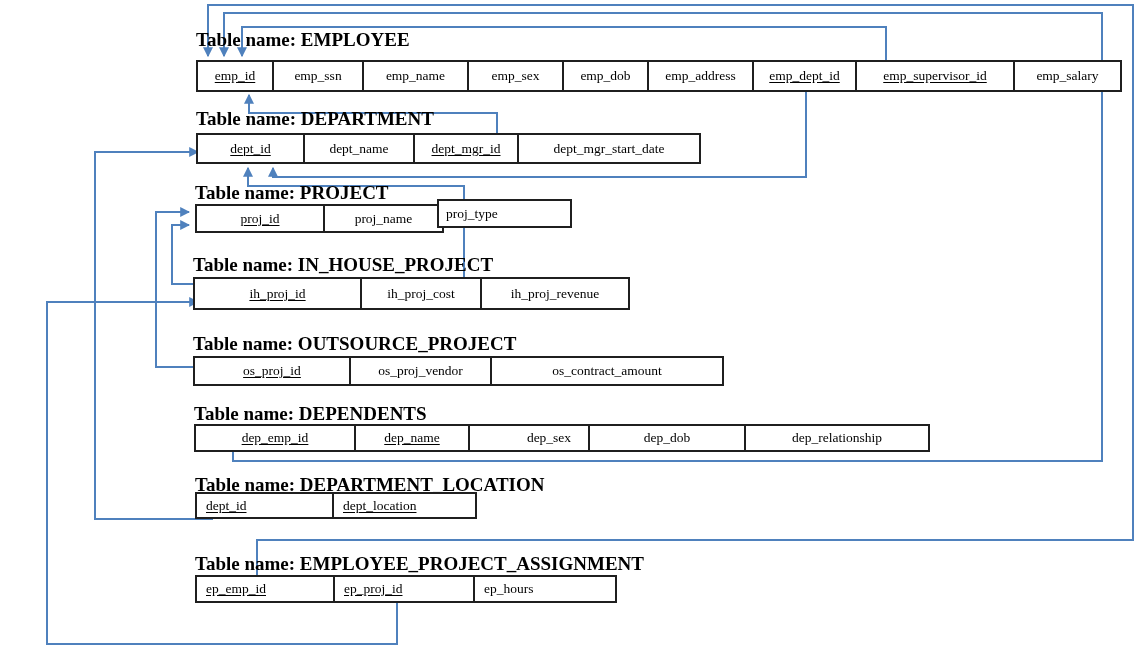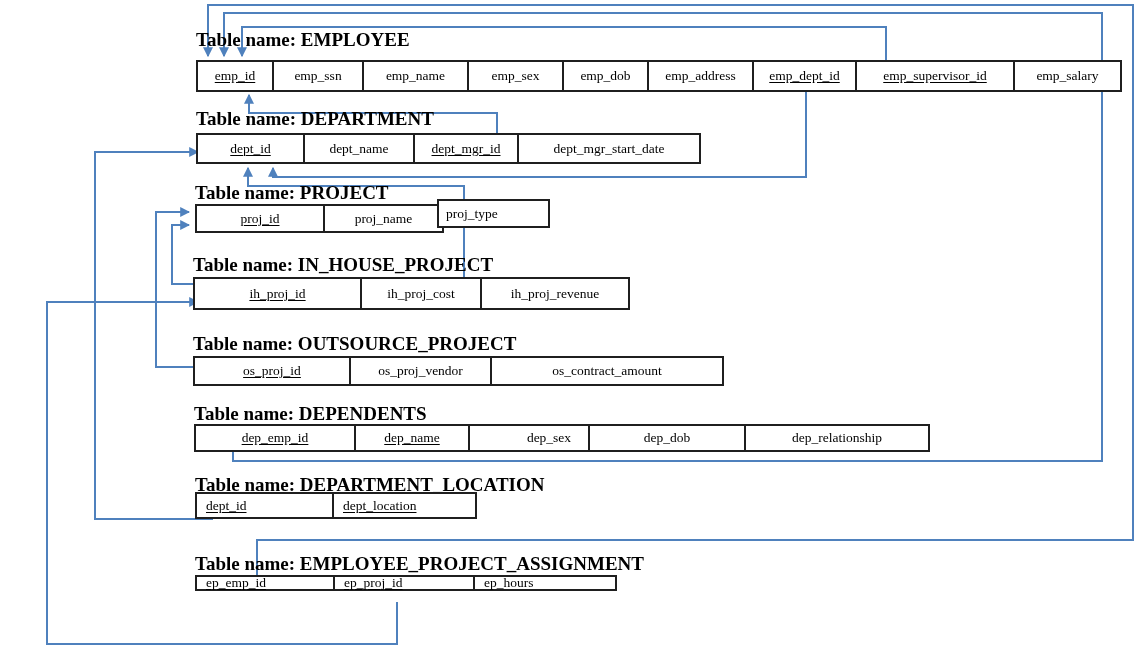--- a/index.html
+++ b/index.html
@@ -96,21 +96,21 @@
       <div class="cell center pk" style="width: 107px;">dept_id</div>
       <div class="cell center" style="width: 110px;">dept_name</div>
       <div class="cell center pk" style="width: 104px;">dept_mgr_id</div>
       <div class="cell center" style="width: 180px;">dept_mgr_start_date</div>
     </div>
     <div class="table-title" style="left: 195px; top: 185px;">Table name: PROJECT</div>
     <div class="table-row" style="left: 195px; top: 204px; height: 29px;">
       <div class="cell center pk" style="width: 128px;">proj_id</div>
       <div class="cell center" style="width: 117px;">proj_name</div>
     </div>
-    <div class="float-box" style="left: 437px; top: 199px; width: 113px; height: 29px;">proj_type</div>
+    <div class="float-box" style="left: 437px; top: 199px; width: 135px; height: 29px;">proj_type</div>
     <div class="table-title" style="left: 193px; top: 257px;">Table name: IN_HOUSE_PROJECT</div>
     <div class="table-row" style="left: 193px; top: 277px; height: 33px;">
       <div class="cell center pk" style="width: 167px;">ih_proj_id</div>
       <div class="cell center" style="width: 120px;">ih_proj_cost</div>
       <div class="cell center" style="width: 146px;">ih_proj_revenue</div>
     </div>
     <div class="table-title" style="left: 193px; top: 336px;">Table name: OUTSOURCE_PROJECT</div>
     <div class="table-row" style="left: 193px; top: 356px; height: 30px;">
       <div class="cell center pk" style="width: 156px;">os_proj_id</div>
       <div class="cell center" style="width: 141px;">os_proj_vendor</div>
@@ -123,18 +123,18 @@
       <div class="cell center" style="width: 80px; margin-left: 40px;">dep_sex</div>
       <div class="cell center" style="width: 156px;">dep_dob</div>
       <div class="cell center" style="width: 182px;">dep_relationship</div>
     </div>
     <div class="table-title" style="left: 195px; top: 477px;">Table name: DEPARTMENT_LOCATION</div>
     <div class="table-row" style="left: 195px; top: 492px; height: 27px;">
       <div class="cell left pk" style="width: 137px;">dept_id</div>
       <div class="cell left pk" style="width: 141px;">dept_location</div>
     </div>
     <div class="table-title" style="left: 195px; top: 556px;">Table name: EMPLOYEE_PROJECT_ASSIGNMENT</div>
-    <div class="table-row" style="left: 195px; top: 575px; height: 16px;">
+    <div class="table-row" style="left: 195px; top: 575px; height: 28px;">
       <div class="cell left pk" style="width: 138px;">ep_emp_id</div>
       <div class="cell left pk" style="width: 140px;">ep_proj_id</div>
       <div class="cell left" style="width: 140px;">ep_hours</div>
     </div>
   </div>
 
 </body></html>

